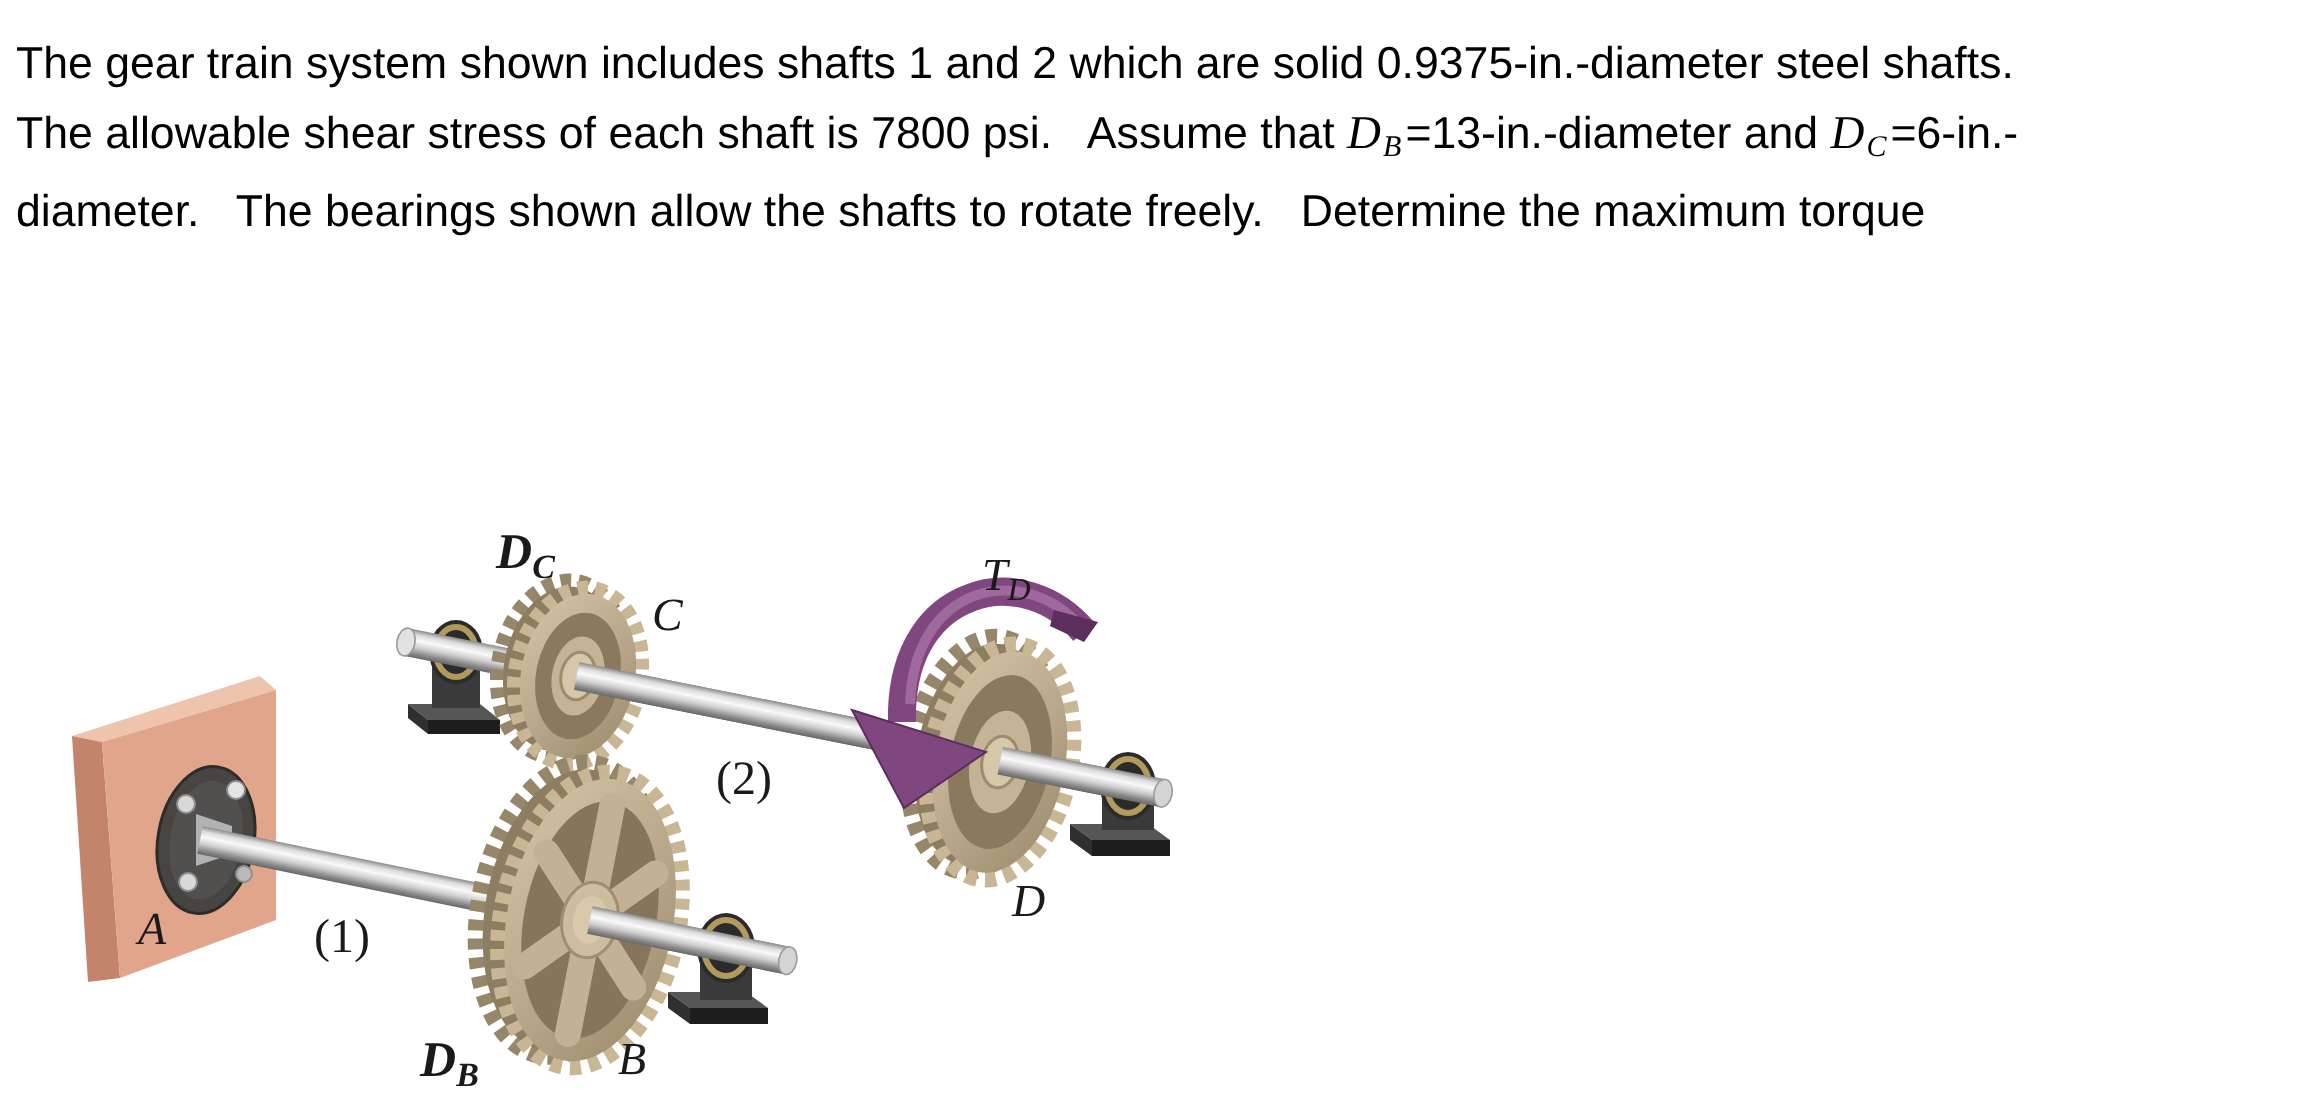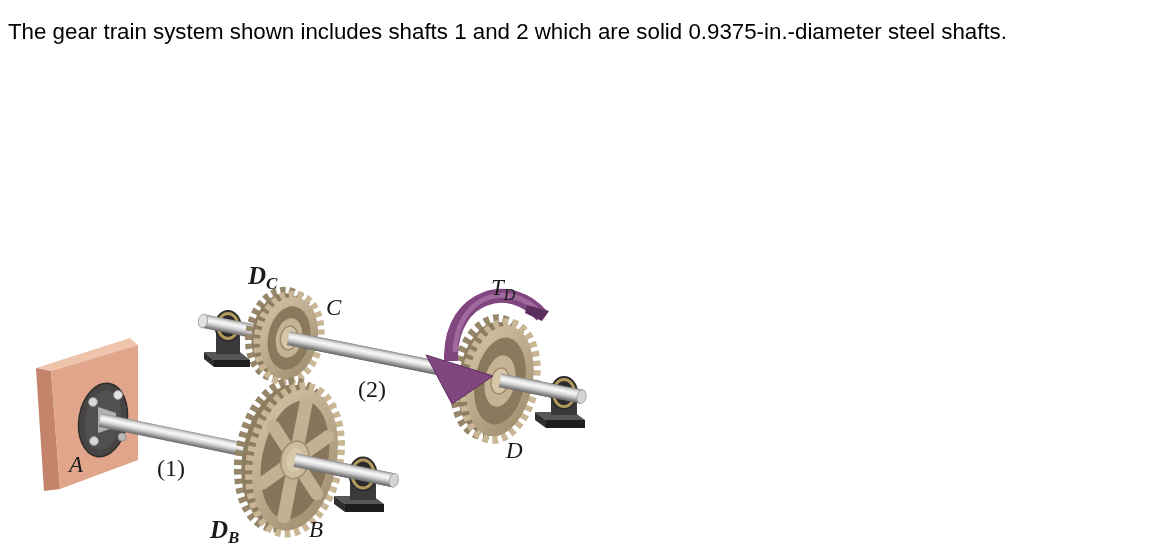--- a/index.html
+++ b/index.html
@@ -25,20 +25,22 @@
   .it  { font-style:italic; }
   .redlbl { font-weight:bold; font-style:italic; }
 </style>
 </head>
 <body>
 
 <div class="screen">
 
   <div class="problem">
     <div class="tline">The gear train system shown includes shafts 1 and 2 which are solid 0.9375-in.-diameter steel shafts.</div>
+    <div class="tline"><span>The allowable shear stress of each shaft is 7800 psi.   Assume that </span><span class="mvar"><span>D</span><sub>B</sub></span><span>=13-in.-diameter and </span><span class="mvar"><span>D</span><sub>C</sub></span><span>=6-in.-</span></div>
+    <div class="tline">diameter.   The bearings shown allow the shafts to rotate freely.   Determine the maximum torque</div>
   </div>
 
   <svg class="diagram" width="1151" height="552" viewBox="0 0 1151 552">
     <defs>
       <linearGradient id="shaftGrad" x1="0" y1="0" x2="0" y2="1">
         <stop offset="0" stop-color="#8b8b8b"></stop>
         <stop offset="0.18" stop-color="#dcdcdc"></stop>
         <stop offset="0.38" stop-color="#f9f9f9"></stop>
         <stop offset="0.62" stop-color="#cfcfcf"></stop>
         <stop offset="0.85" stop-color="#8a8a8a"></stop>

